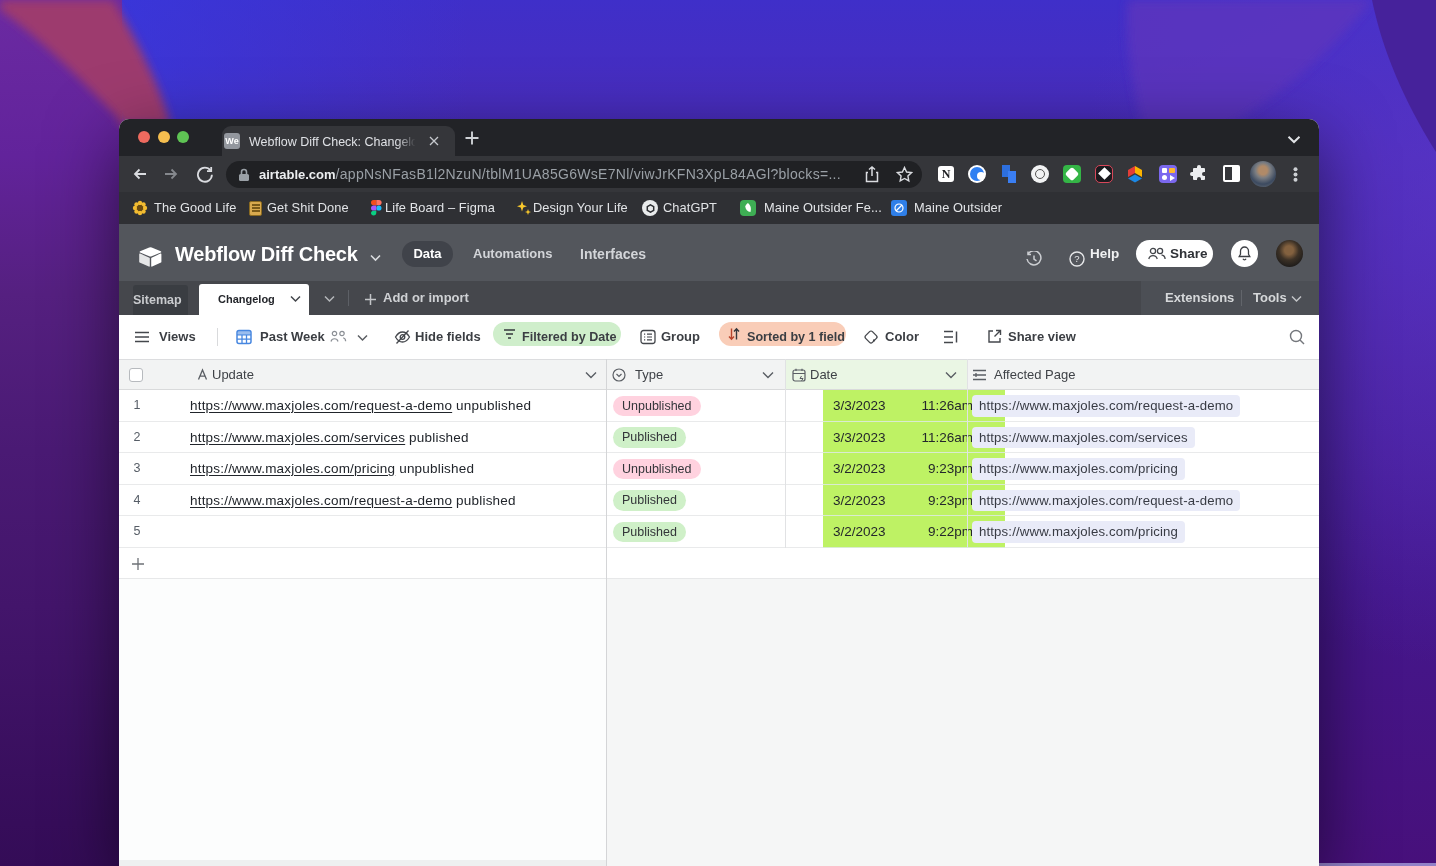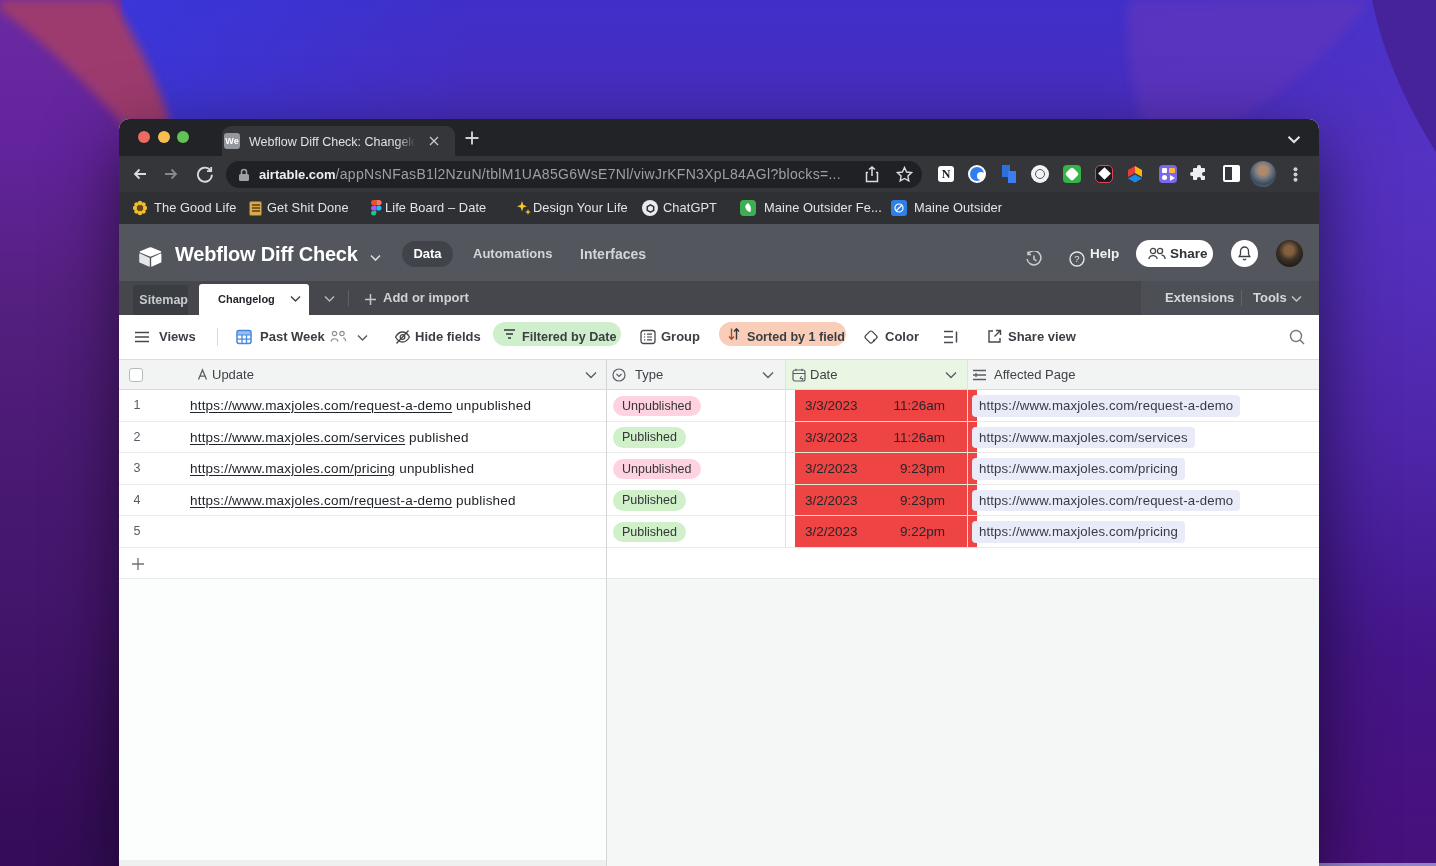--- a/index.html
+++ b/index.html
@@ -35,21 +35,21 @@
 
 #toolbar { position:absolute; left:0; top:196px; width:1200px; height:44px; background:#fff; }
 
 #grid { position:absolute; left:0; top:240px; width:1428px; height:507px; background:#fcfdfd; }
 .hcell { color:#3f4247; font-size:13px; }
 .row { position:absolute; left:0; width:1200px; height:31.5px; background:#fff; border-bottom:1px solid #e9eaeb; }
 .rn { position:absolute; left:0px; top:0; width:36px; text-align:center; line-height:31px; font-size:12.5px; color:#565d66; }
 .lnk { position:absolute; left:71px; top:0; line-height:31px; font-size:13.5px; color:#21252b; white-space:nowrap; letter-spacing:0.2px; }
 .lnk u { text-decoration:underline; text-underline-offset:2px; }
 .chip { position:absolute; top:5.5px; height:20.5px; border-radius:10.5px; font-size:12.5px; color:#333539; line-height:20.5px; padding:0 9px; }
-.datecell { position:absolute; left:676px; top:0; width:182px; height:31.5px; background:#ef4444; border-bottom:1px solid #d9ebd1; box-sizing:border-box; }
+.datecell { position:absolute; left:704px; top:0; width:182px; height:31.5px; background:#bef264; border-bottom:1px solid #d9ebd1; box-sizing:border-box; }
 .dtxt { position:absolute; left:10px; top:0; line-height:31px; font-size:13.5px; color:#24272c; }
 .ttxt { position:absolute; right:32px; top:0; line-height:31px; font-size:13.5px; color:#24272c; }
 .apchip { position:absolute; left:853px; top:5px; height:21.5px; border-radius:4px; background:#e9ebf8;
   font-size:13.2px; color:#383b44; line-height:21.5px; padding:0 7px; letter-spacing:0.15px; }
 .vsep { position:absolute; top:0; width:1px; }
 .tbtxt { position:absolute; top:0; height:44px; line-height:44px; font-size:13px; font-weight:600; color:#3b3e43; }
 #ghdr { position:absolute; left:0; top:0; width:1200px; height:31px; background:#f2f3f3; border-top:1px solid #dcdddf; border-bottom:1px solid #d9dadb; }
 .chev { stroke:#595d63; stroke-width:1.4; fill:none; }
 </style>
 </head>
@@ -216,21 +216,21 @@
     <div class="abs" style="left:132.5px; top:18px; width:8px; height:1.5px; background:#7a5a18;"></div>
     <div class="bktxt" style="left:148px;">Get Shit Done</div>
 
     <svg class="abs" style="left:252px; top:8px;" width="11" height="16" viewBox="0 0 11 16">
           <path d="M0,2.6 a2.6,2.6 0 0 1 2.6,-2.6 H5.3 V5.2 H2.6 A2.6,2.6 0 0 1 0,2.6" fill="#f24e1e"></path>
           <path d="M5.3,0 H8 a2.6,2.6 0 0 1 0,5.2 H5.3 Z" fill="#ff7262"></path>
           <path d="M5.3,8 a2.6,2.6 0 1 1 5.2,0 a2.6,2.6 0 0 1 -5.2,0" fill="#1abcfe"></path>
           <path d="M0,8 a2.6,2.6 0 0 1 2.6,-2.6 H5.3 V10.6 H2.6 A2.6,2.6 0 0 1 0,8" fill="#a259ff"></path>
           <path d="M0,13.4 a2.6,2.6 0 0 1 2.6,-2.6 H5.3 v2.4 a2.7,2.7 0 0 1 -5.3,0.2" fill="#0acf83"></path>
         </svg>
-    <div class="bktxt" style="left:266px;">Life Board – Date</div>
+    <div class="bktxt" style="left:266px;">Life Board – Figma</div>
 
     <svg class="abs" style="left:397px; top:8px;" width="16" height="16" viewBox="0 0 16 16">
           <path d="M6,1 L7.3,5 L11,6.3 L7.3,7.6 L6,11.6 L4.7,7.6 L1,6.3 L4.7,5 Z" fill="#f8c82c"></path>
           <path d="M12,9 L12.8,11.3 L15,12 L12.8,12.8 L12,15 L11.2,12.8 L9,12 L11.2,11.3 Z" fill="#f8c82c"></path>
         </svg>
     <div class="bktxt" style="left:414px;">Design Your Life</div>
 
     <div class="abs" style="left:523px; top:8px; width:16px; height:16px; border-radius:50%; background:#e9ebec;"></div>
     <svg class="abs" style="left:526.5px; top:11.5px;" width="9" height="9" viewBox="0 0 9 9">
           <path d="M4.5,0.8 L7.7,2.6 V6.4 L4.5,8.2 L1.3,6.4 V2.6 Z" fill="none" stroke="#2d2f33" stroke-width="1.5"></path>
@@ -290,21 +290,21 @@
     <svg class="abs" style="left:1119px; top:22px;" width="13" height="15" viewBox="0 0 13 15">
           <path d="M6.5,1 a4,4 0 0 1 4,4 v3.2 l1.3,2.3 H1.2 L2.5,8.2 V5 a4,4 0 0 1 4,-4 Z" fill="none" stroke="#3c3f44" stroke-width="1.3"></path>
           <path d="M5,12.8 a1.6,1.6 0 0 0 3,0" fill="none" stroke="#3c3f44" stroke-width="1.3"></path>
         </svg>
 
     <div class="abs" style="left:1157px; top:16px; width:27px; height:27px; border-radius:50%; background:radial-gradient(circle at 48% 38%, #83613f 0 20%, #3c3126 45%, #201d1b 75%, #181716 100%);"></div>
   </div>
 
   <div id="viewbar">
     <div class="rightsec"></div>
-    <div class="abs" style="left:14px; top:4px; width:55px; height:30px; background:#3a3d42; border-radius:3px 3px 0 0; color:#c9cbce; font-size:12.5px; font-weight:600; text-align:right; line-height:30px;">Sitemap</div>
+    <div class="abs" style="left:14px; top:4px; width:55px; height:30px; background:#3a3d42; border-radius:3px 3px 0 0; color:#c9cbce; font-size:12.5px; font-weight:600; text-align:left; line-height:30px;">Sitemap</div>
     <div class="abs" style="left:80px; top:3px; width:110px; height:31px; background:#fff; border-radius:3px 3px 0 0;"></div>
     <div class="abs" style="left:99px; top:3px; height:31px; line-height:31px; color:#24262b; font-size:11px; font-weight:700;">Changelog</div>
     <svg class="abs" style="left:171px; top:14px;" width="11" height="8" viewBox="0 0 11 8">
           <path d="M1,1.5 L5.5,6 L10,1.5" stroke="#43464b" stroke-width="1.5" fill="none"></path>
         </svg>
     <svg class="abs" style="left:205px; top:14px;" width="11" height="8" viewBox="0 0 11 8">
           <path d="M1,1.5 L5.5,6 L10,1.5" stroke="#b6b8bb" stroke-width="1.5" fill="none"></path>
         </svg>
     <div class="abs" style="left:229px; top:9px; width:1px; height:16px; background:#5d6066;"></div>
     <svg class="abs" style="left:245px; top:12px;" width="13" height="13" viewBox="0 0 13 13">

